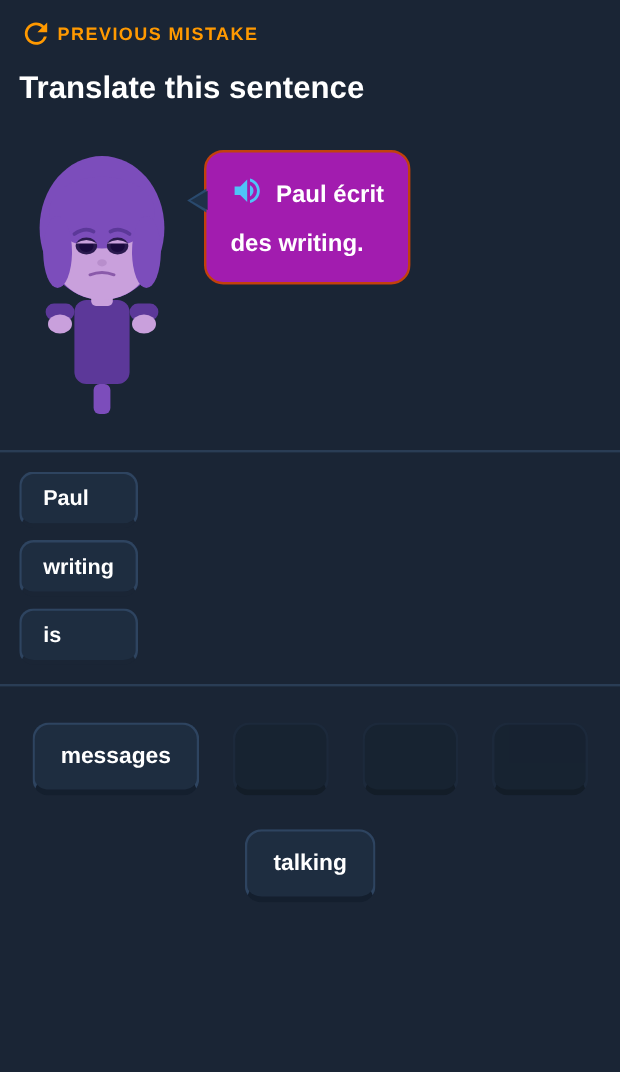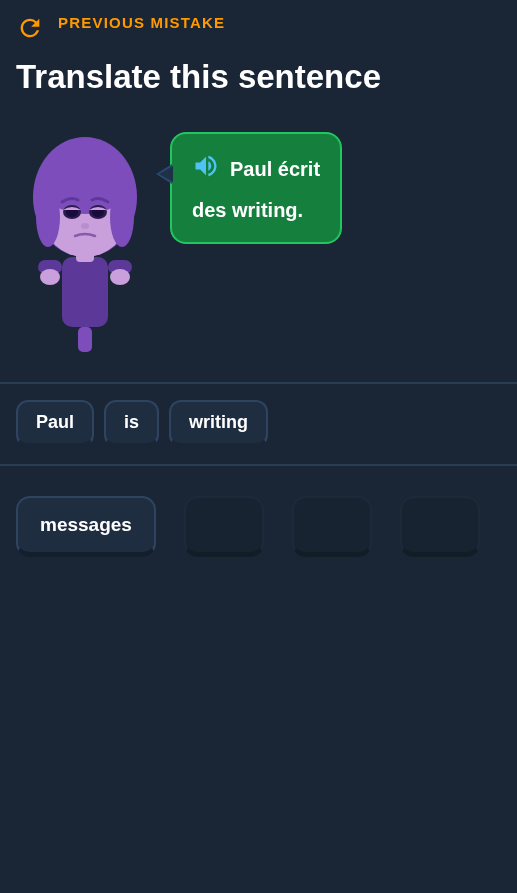--- a/index.html
+++ b/index.html
@@ -10,36 +10,36 @@
       background-color: #1a2535;
       font-family: 'Arial Rounded MT Bold', 'Arial', sans-serif;
       color: #ffffff;
       overflow: hidden;
       position: relative;
     }
 
     
     .header {
       display: flex;
-      align-items: flex-start;
+      align-items: center;
       padding: 14px 16px 10px;
-      gap: 14px;
+      gap: 4px;
     }
 
     .header-label {
       color: #ff9900;
       font-size: 15px;
       font-weight: 800;
       letter-spacing: 1.2px;
       text-transform: uppercase;
     }
 
     
     .title {
-      font-size: 33px;
+      font-size: 26px;
       font-weight: 800;
       padding: 6px 16px 16px;
       color: #ffffff;
     }
 
     
     .character-area {
       display: flex;
       align-items: flex-start;
       padding: 0 16px 0 10px;
@@ -50,22 +50,22 @@
     
     .character {
       width: 150px;
       height: 240px;
       position: relative;
       flex-shrink: 0;
     }
 
     
     .speech-bubble {
-      background-color: #15803d;
-      border: 2px solid #22c55e;
+      background-color: #a21caf;
+      border: 2px solid #c2410c;
       border-radius: 16px;
       padding: 18px 20px;
       margin-left: 10px;
       margin-top: 20px;
       position: relative;
       max-width: 230px;
     }
 
     .speech-bubble::before {
       content: '';
@@ -115,20 +115,21 @@
     }
 
     
     .answer-area {
       min-height: 80px;
       padding: 16px;
       display: flex;
       flex-wrap: wrap;
       gap: 10px;
       align-content: flex-start;
+      flex-direction: column;
     }
 
     
     .word-chip {
       background-color: #1e2d40;
       border: 2px solid #2e4460;
       border-bottom: 4px solid #1a2535;
       border-radius: 12px;
       padding: 10px 18px;
       font-size: 18px;
@@ -149,20 +150,21 @@
       height: 2px;
       background-color: #2a3d55;
     }
 
     
     .word-bank {
       padding: 30px 16px 16px;
       display: flex;
       flex-wrap: wrap;
       gap: 28px;
+      justify-content: center;
     }
 
     .bank-chip {
       background-color: #1e2d40;
       border: 2px solid #2e4460;
       border-bottom: 5px solid #141f2e;
       border-radius: 14px;
       padding: 16px 22px;
       font-size: 19px;
       font-weight: 700;
@@ -252,24 +254,25 @@
       </span>
     </div>
     <div class="bubble-text">des writing.</div>
   </div>
 </div>
 
 <div class="divider"></div>
 
 <div class="answer-area">
   <div class="word-chip selected">Paul</div>
+  <div class="word-chip selected">writing</div>
   <div class="word-chip selected">is</div>
-  <div class="word-chip selected">writing</div>
 </div>
 
 <div class="divider2"></div>
 
 <div class="word-bank">
   <div class="bank-chip">messages</div>
   <div class="bank-chip empty"></div>
   <div class="bank-chip empty"></div>
   <div class="bank-chip empty"></div>
+  <div class="bank-chip">talking</div>
 </div>
 
 </body></html>

